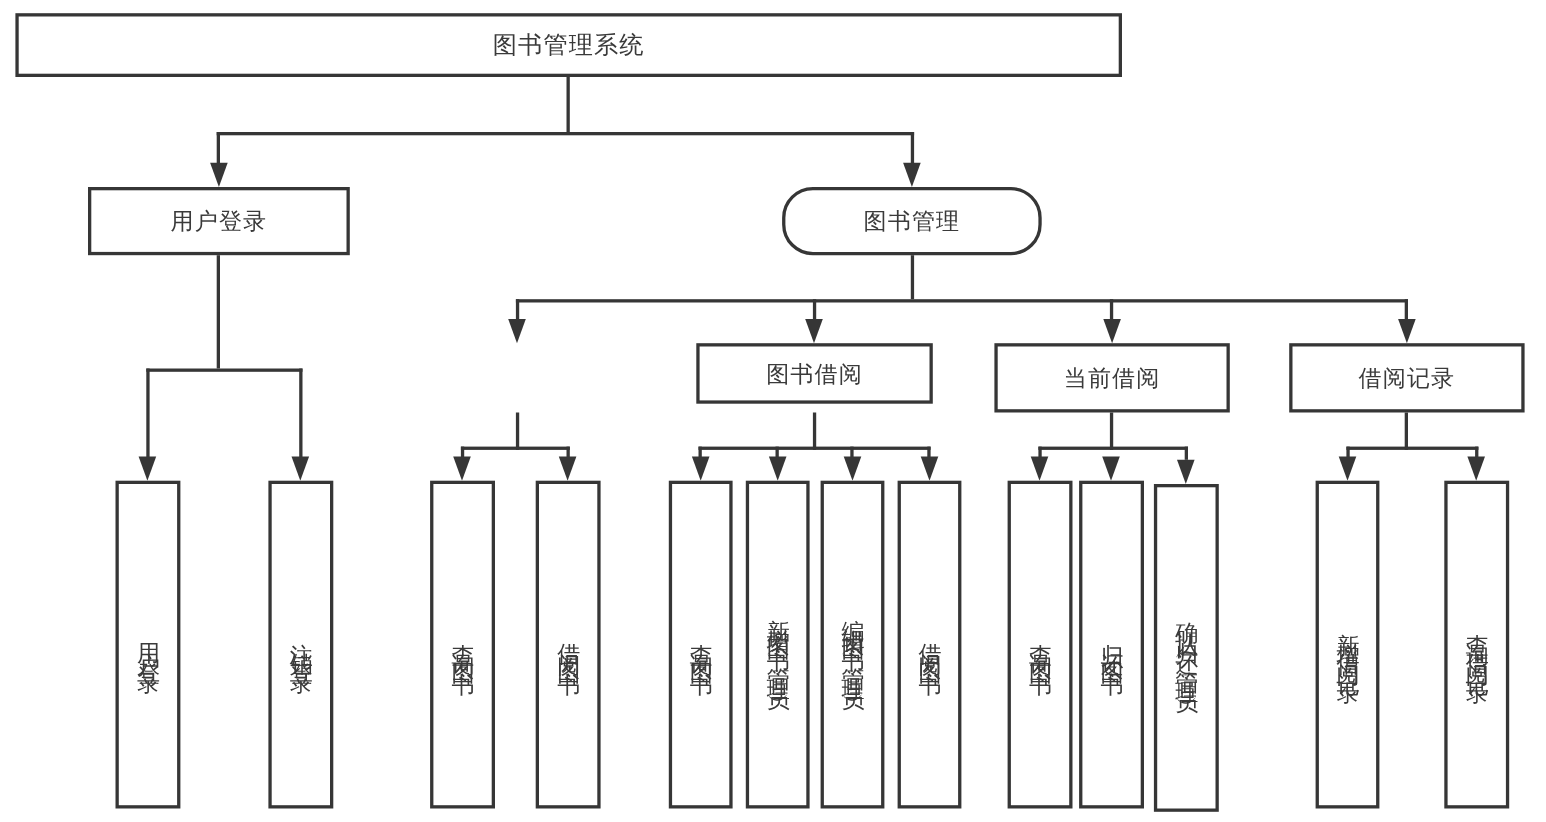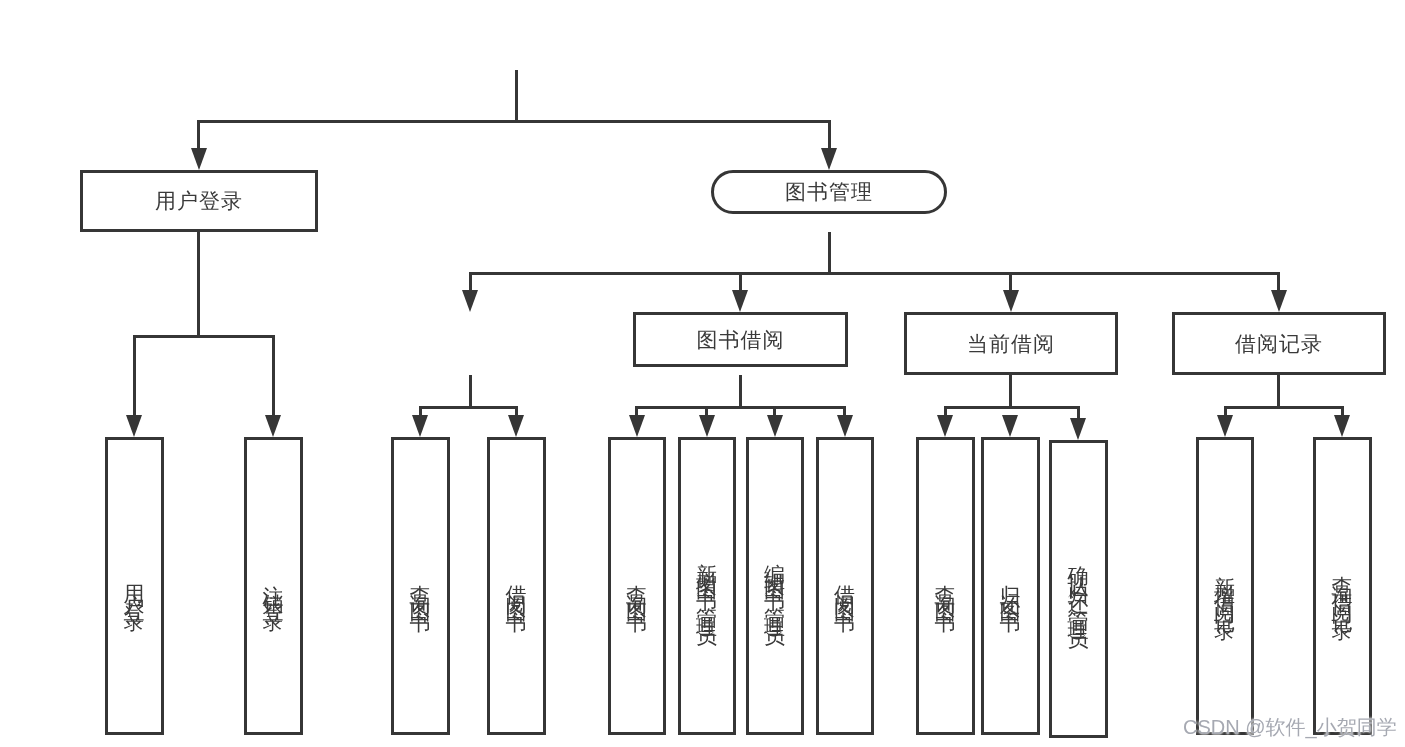--- a/index.html
+++ b/index.html
@@ -58,30 +58,31 @@
     color: #a6a9b2;
     text-shadow: 0 0 3px #ffffff, 0 0 2px #ffffff;
     white-space: nowrap;
   }
 </style>
 </head>
 <body>
 
 <div class="canvas">
 
+  <div class="box" style="left:14px; top:12px; width:1006px; height:58px; font-size:22px;">图书管理系统</div>
 
   <div class="vline" style="left:515px; top:70px; height:50px;"></div>
   <div class="hline" style="left:197px; top:120px; width:634px;"></div>
   <div class="vline" style="left:197px; top:120px; height:32px;"></div>
   <div class="vline" style="left:828px; top:120px; height:32px;"></div>
   <div class="arrow" style="left:191px; top:148px;"></div>
   <div class="arrow" style="left:821px; top:148px;"></div>
 
   <div class="box" style="left:80px; top:170px; width:238px; height:62px;">用户登录</div>
-  <div class="box" style="left:711px; top:170px; width:236px; height:44px;border-radius:28px;">图书管理</div>
+  <div class="box" style="left:711px; top:170px; width:236px; height:62px;border-radius:28px;">图书管理</div>
 
   <div class="vline" style="left:197px; top:232px; height:103px;"></div>
   <div class="hline" style="left:133px; top:335px; width:142px;"></div>
   <div class="vline" style="left:133px; top:335px; height:82px;"></div>
   <div class="vline" style="left:272px; top:335px; height:82px;"></div>
   <div class="arrow" style="left:126px; top:415px;"></div>
   <div class="arrow" style="left:265px; top:415px;"></div>
 
   <div class="vline" style="left:828px; top:232px; height:40px;"></div>
   <div class="hline" style="left:469px; top:272px; width:811px;"></div>
@@ -142,15 +143,14 @@
   <div class="box vbox" style="left:746px; top:437px; width:58px; height:298px;">编辑图书（管理员）</div>
   <div class="box vbox" style="left:816px; top:437px; width:58px; height:298px;">借阅图书</div>
 
   <div class="box vbox" style="left:916px; top:437px; width:59px; height:298px;">查询图书</div>
   <div class="box vbox" style="left:981px; top:437px; width:59px; height:298px;">归还图书</div>
   <div class="box vbox" style="left:1049px; top:440px; width:59px; height:298px;">确认归还（管理员）</div>
 
   <div class="box vbox" style="left:1196px; top:437px; width:58px; height:298px;">新增借阅记录</div>
   <div class="box vbox" style="left:1313px; top:437px; width:59px; height:298px;">查询借阅记录</div>
 
-  <div class="watermark">CSDN @软件_小贺同学</div>
 
 </div>
 
 </body></html>

